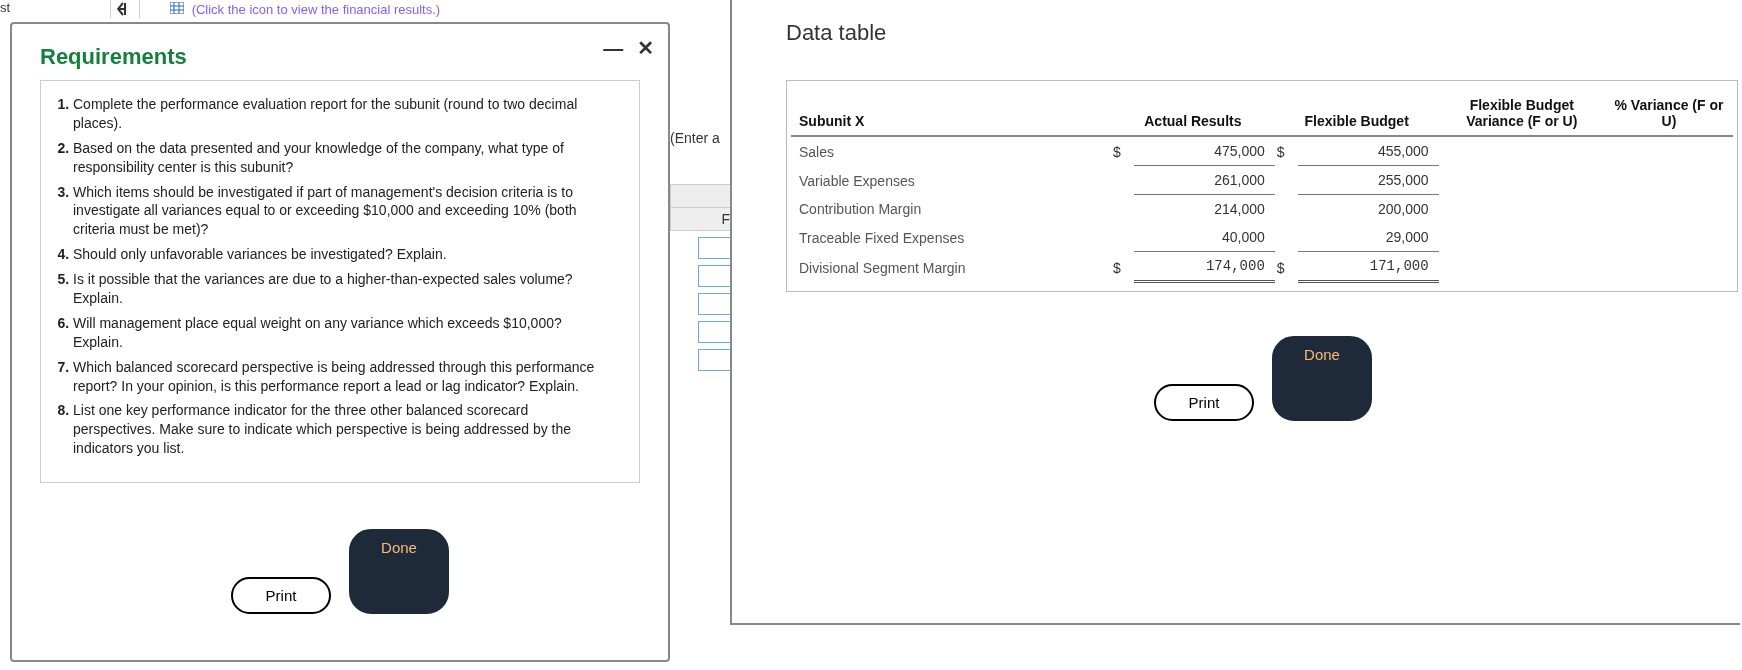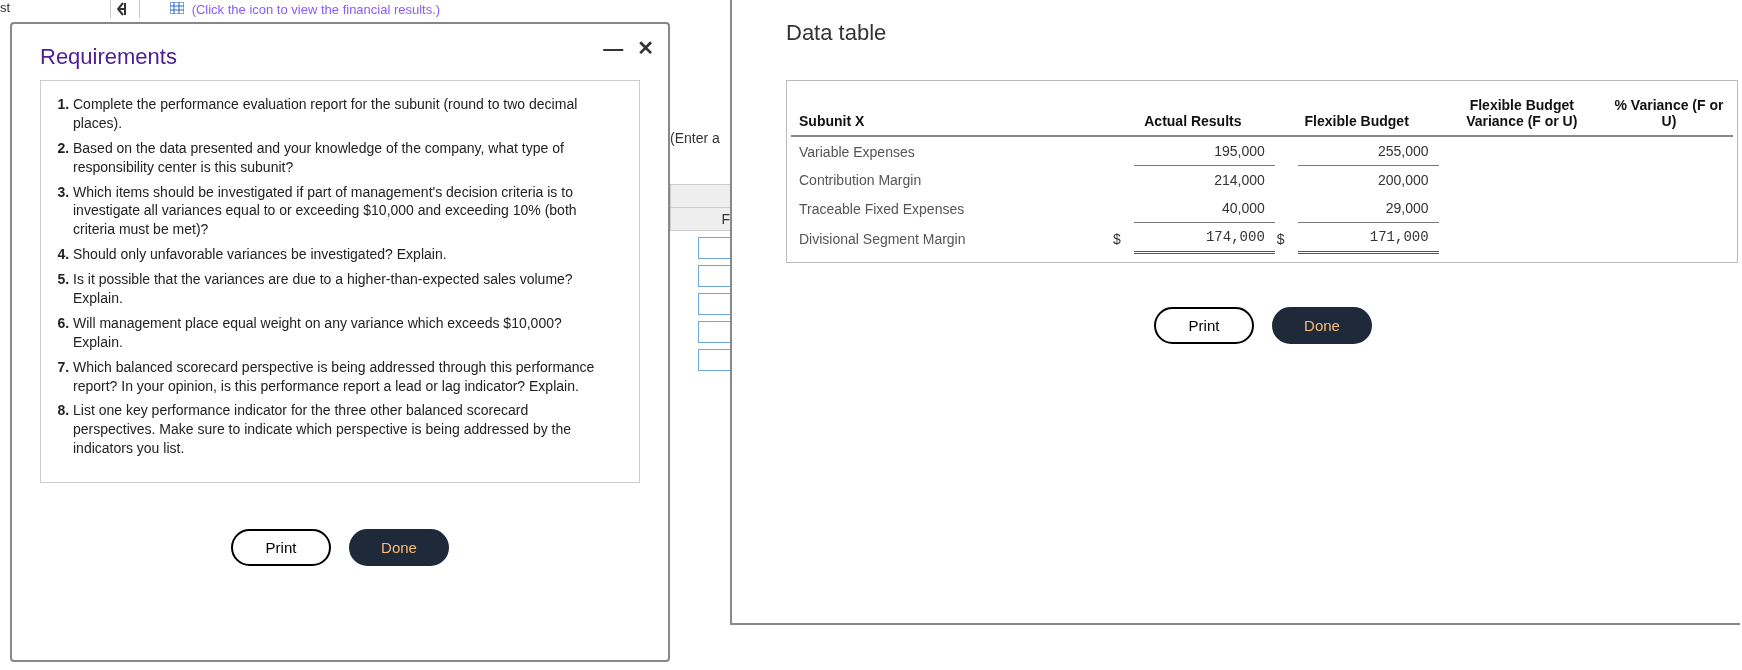--- a/index.html
+++ b/index.html
@@ -78,22 +78,22 @@
   }
   .req-modal {
     left: 10px; top: 22px;
     width: 660px; height: 640px;
     border-color:#888;
     border-width:2px;
     padding: 20px 28px 10px 28px;
   }
   .req-modal .title {
     font-size: 22px;
-    font-weight: 400;
-    color:#4c1d95;
+    font-weight: 700;
+    color:#15803d;
     margin-bottom: 10px;
   }
   .req-modal .win-controls {
     position:absolute; top:14px; right:14px;
     display:flex; gap:14px; align-items:center;
   }
   .req-modal .win-controls span {
     font-size:20px; line-height:1; cursor:pointer; font-weight:bold;
   }
   .req-box {
@@ -117,21 +117,21 @@
   }
   .btn {
     min-width:100px;
     padding:8px 26px;
     border-radius:22px;
     font-size:15px;
     cursor:pointer;
     text-align:center;
   }
   .btn-outline {
-    background:#fff; color:#000; border:2px solid #000;
+    background:#fff; color:#000; border:2px solid #000;margin-top:48px;
   }
   .btn-solid {
     background:#1e2a3a; color:#fdba74; border:2px solid #1e2a3a;
   }
 
   
   .data-modal {
     left: 730px; top: 0;
     width: 1010px; height: 625px;
     border-top:none;
@@ -252,23 +252,32 @@
         <tr>
           <th>Subunit X</th>
           <th class="center" colspan="2">Actual Results</th>
           <th class="center" colspan="2">Flexible Budget</th>
           <th class="center">Flexible Budget Variance (F or U)</th>
           <th class="center">% Variance (F or U)</th>
         </tr>
       </thead>
       <tbody id="fin-body">
           <tr>
+            <td class="label">Sales</td>
+            <td class="cur">$</td>
+            <td class="num uline">475,000</td>
+            <td class="cur">$</td>
+            <td class="num uline">455,000</td>
+            <td class="var"></td>
+            <td class="pct"></td>
+          </tr>
+          <tr>
             <td class="label">Variable Expenses</td>
             <td class="cur"></td>
-            <td class="num uline">195,000</td>
+            <td class="num uline">261,000</td>
             <td class="cur"></td>
             <td class="num uline">255,000</td>
             <td class="var"></td>
             <td class="pct"></td>
           </tr>
           <tr>
             <td class="label">Contribution Margin</td>
             <td class="cur"></td>
             <td class="num ">214,000</td>
             <td class="cur"></td>

